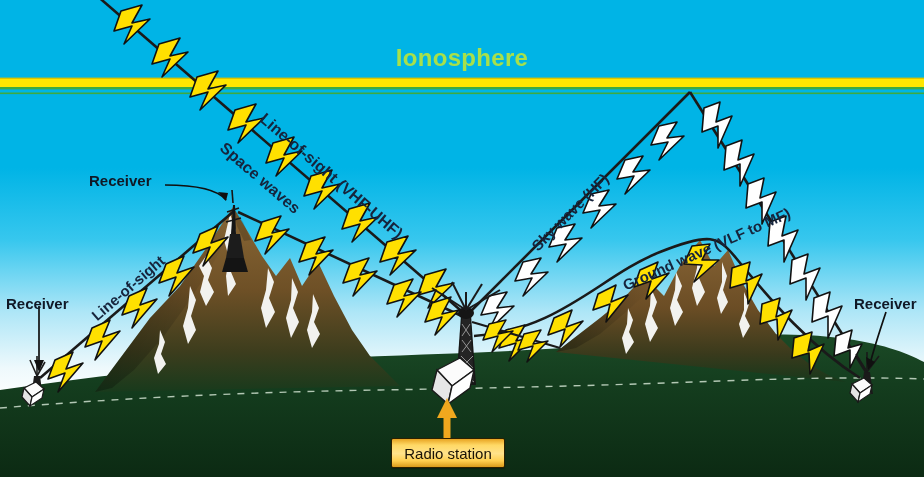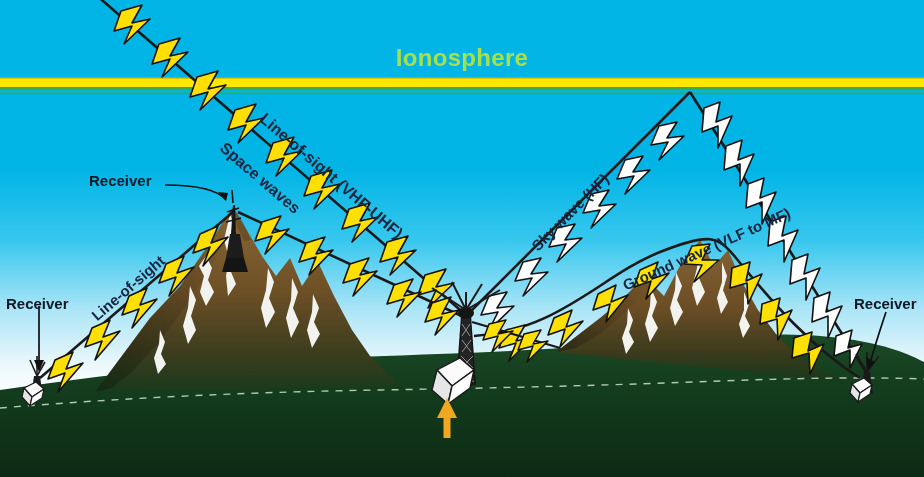--- a/index.html
+++ b/index.html
@@ -292,14 +292,17 @@
   <div class="lbl lbl-navy rot" style="left:528px;top:242px;font-size:15px;transform:rotate(-45deg);">Sky wave (HF)</div>
 
   <div class="lbl lbl-navy rot" style="left:620px;top:278px;font-size:15px;transform:rotate(-24deg);">Ground wave (VLF to MF)</div>
 
   <div class="lbl lbl-black" style="left:89px;top:172px;font-size:15px;">Receiver</div>
 
   <div class="lbl lbl-black" style="left:6px;top:295px;font-size:15px;">Receiver</div>
 
   <div class="lbl lbl-black" style="left:854px;top:295px;font-size:15px;">Receiver</div>
 
+  <div id="radio-station-box">
+    <span>Radio station</span>
+  </div>
 
 </div>
 
 </body></html>

